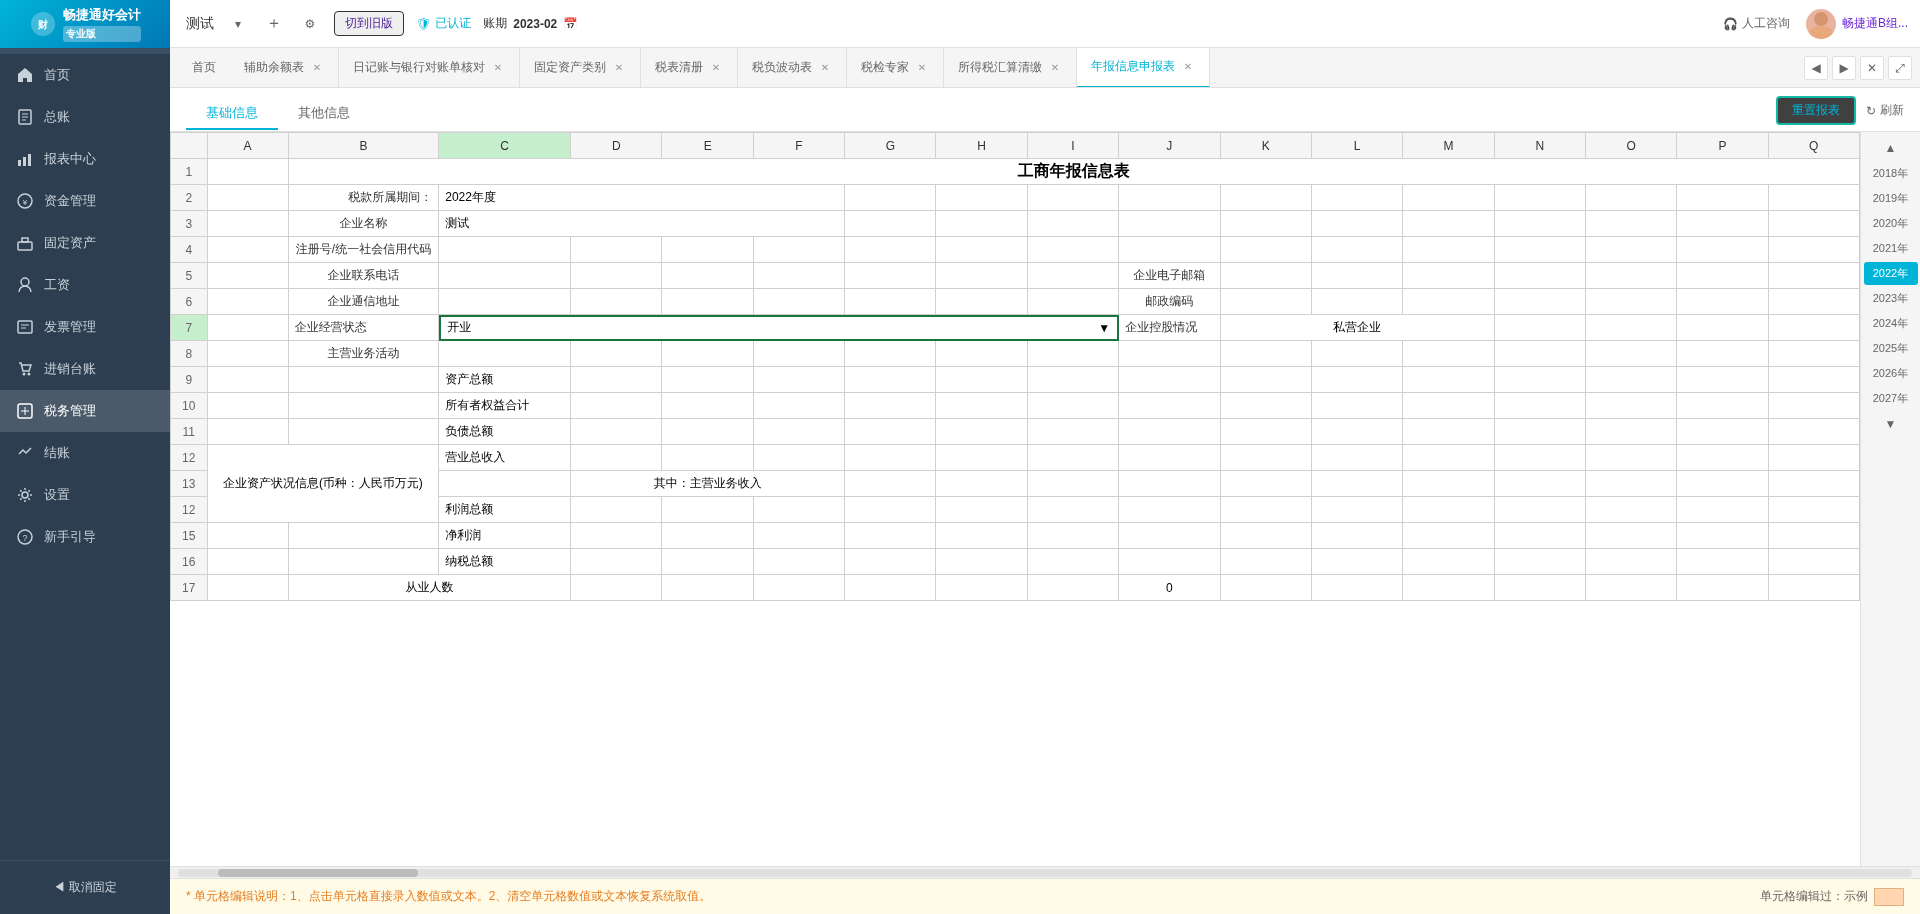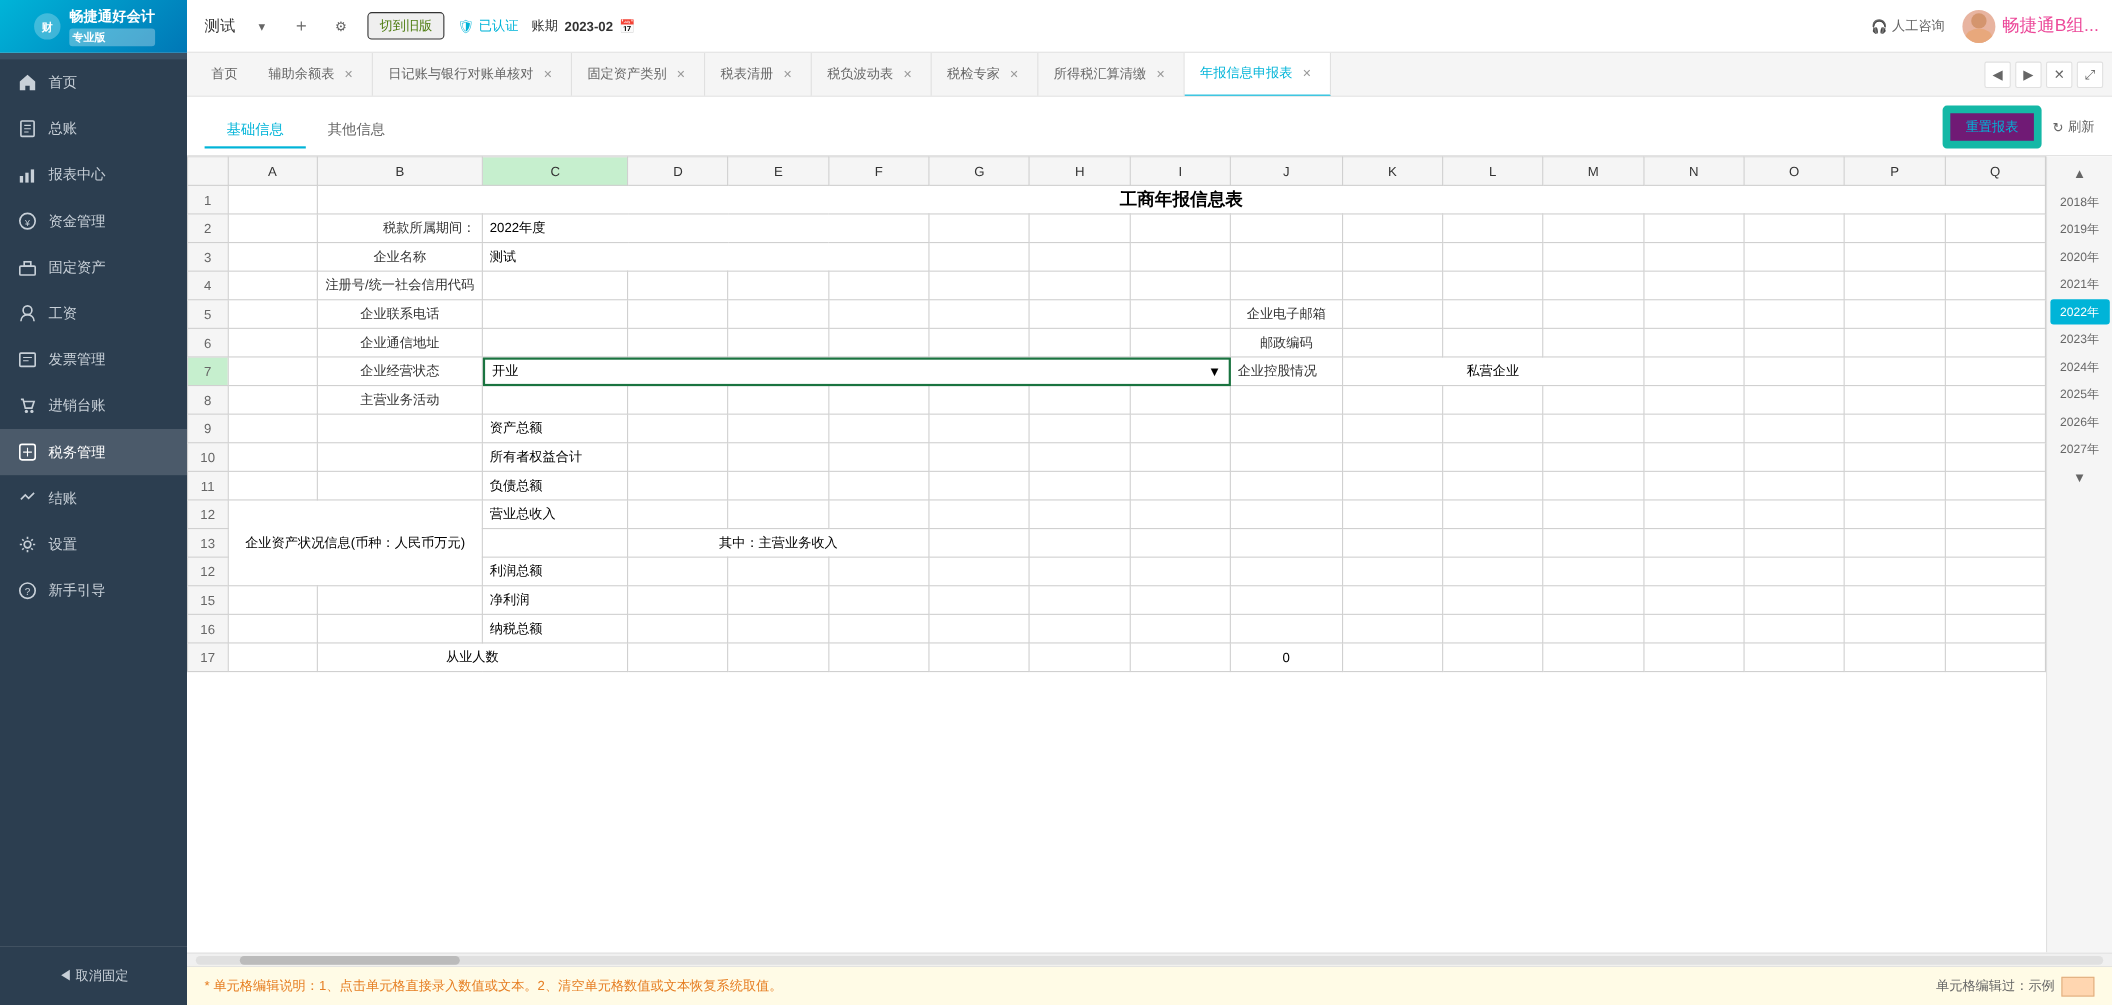--- a/index.html
+++ b/index.html
@@ -9,26 +9,26 @@
     .top-bar { height: 48px; background: #fff; display: flex; align-items: center; padding: 0 12px; border-bottom: 1px solid #e0e0e0; flex-shrink: 0; }
     .logo-area { width: 170px; background: linear-gradient(135deg, #00b4d8, #0077b6); height: 48px; display: flex; align-items: center; justify-content: center; color: #fff; font-size: 14px; font-weight: bold; flex-shrink: 0; margin-left: -12px; }
     .logo-icon { width: 28px; height: 28px; margin-right: 6px; }
     .logo-text-wrap { display: flex; flex-direction: column; }
     .logo-main { font-size: 13px; font-weight: bold; }
     .logo-sub { font-size: 10px; background: rgba(255,255,255,0.3); border-radius: 3px; padding: 1px 3px; margin-top: 2px; }
     .top-bar-content { display: flex; align-items: center; flex: 1; padding-left: 16px; gap: 12px; }
     .top-dropdown-btn { width: 24px; height: 24px; display: flex; align-items: center; justify-content: center; color: #666; cursor: pointer; }
     .top-add-btn { width: 24px; height: 24px; display: flex; align-items: center; justify-content: center; color: #666; cursor: pointer; font-size: 16px; }
     .top-gear-btn { width: 24px; height: 24px; display: flex; align-items: center; justify-content: center; color: #666; cursor: pointer; }
-    .top-old-version-btn { border: 1px solid #333; border-radius: 4px; padding: 3px 10px; font-size: 12px; color: #4d7c0f; cursor: pointer; }
+    .top-old-version-btn { border: 1px solid #333; border-radius: 4px; padding: 3px 10px; font-size: 12px; color: #4c1d95; cursor: pointer; }
     .top-certified { display: flex; align-items: center; gap: 4px; color: #00b4d8; font-size: 12px; }
     .top-period { display: flex; align-items: center; gap: 6px; color: #333; font-size: 12px; }
     .top-right { display: flex; align-items: center; gap: 16px; margin-left: auto; }
     .top-service { display: flex; align-items: center; gap: 4px; color: #666; font-size: 12px; cursor: pointer; }
-    .top-user { display: flex; align-items: center; gap: 6px; color: #ec4899; font-size: 16px; cursor: pointer; text-align: center; }
+    .top-user { display: flex; align-items: center; gap: 6px; color: #6d28d9; font-size: 12px; cursor: pointer; text-align: center; }
     .user-avatar { width: 30px; height: 30px; border-radius: 50%; background: #e8b4a0; display: flex; align-items: center; justify-content: center; font-size: 10px; overflow: hidden; }
 
     
     .main-layout { display: flex; flex: 1; overflow: hidden; }
 
     
     .sidebar { width: 170px; background: #2c3e50; color: #fff; display: flex; flex-direction: column; flex-shrink: 0; overflow-y: auto; }
     .sidebar-item { display: flex; align-items: center; gap: 10px; padding: 12px 16px; cursor: pointer; font-size: 13px; color: #c8d0d8; }
     .sidebar-item.active { background: rgba(255,255,255,0.15); color: #fff; }
     .sidebar-icon { width: 18px; height: 18px; flex-shrink: 0; }
@@ -46,21 +46,21 @@
     .tab-home { padding: 0 14px; font-size: 12px; color: #666; cursor: pointer; height: 40px; display: flex; align-items: center; }
 
     
     .content-area { flex: 1; display: flex; flex-direction: column; overflow: hidden; background: #fff; }
 
     
     .sub-tabs { display: flex; align-items: center; padding: 8px 16px 0; border-bottom: 1px solid #e0e0e0; gap: 0; }
     .sub-tab { padding: 6px 20px; cursor: pointer; font-size: 13px; color: #666; border-bottom: 2px solid transparent; }
     .sub-tab.active { color: #00b4d8; border-bottom: 2px solid #00b4d8; }
     .sub-tab-actions { margin-left: auto; display: flex; gap: 10px; padding-bottom: 6px; }
-    .reset-btn { border: 7px solid #14b8a6; color: #00b4d8; background: #701a75; padding: 4px 14px; border-radius: 4px; cursor: pointer; font-size: 12px; }
+    .reset-btn { border: 2px solid #14b8a6; color: #00b4d8; background: #404040; padding: 4px 14px; border-radius: 4px; cursor: pointer; font-size: 12px; }
     .refresh-btn { display: flex; align-items: center; gap: 4px; color: #666; cursor: pointer; font-size: 12px; background: none; border: none; }
 
     
     .spreadsheet-wrapper { flex: 1; display: flex; overflow: hidden; }
     .spreadsheet-main { flex: 1; overflow: auto; position: relative; }
     .spreadsheet-sidebar-right { width: 60px; background: #f5f5f5; border-left: 1px solid #e0e0e0; display: flex; flex-direction: column; align-items: center; padding: 4px 0; gap: 2px; overflow-y: auto; }
     .year-item { width: 54px; padding: 4px 2px; text-align: center; font-size: 11px; color: #666; cursor: pointer; }
     .year-item.active { background: #00b4d8; color: #fff; border-radius: 3px; }
     .year-nav-btn { width: 24px; height: 24px; display: flex; align-items: center; justify-content: center; cursor: pointer; color: #666; }
 
@@ -464,21 +464,21 @@
                 <td></td>
                 <td></td>
                 <td></td>
                 <td></td>
                 <td></td>
               </tr>
 
               <tr>
                 <td class="row-header active-row-header">7</td>
                 <td></td>
-                <td class="label" style="text-align:center;">企业经营状态</td>
+                <td class="label" style="text-align:left;">企业经营状态</td>
                 <td colspan="7" class="active-cell" style="padding:0;">
                   <div class="dropdown-cell" style="padding:2px 8px;">
                     <span>开业</span>
                     <span style="cursor:pointer;">▼</span>
                   </div>
                 </td>
                 <td class="label" style="text-align:left;">企业控股情况</td>
                 <td colspan="3" style="text-align:center;">私营企业</td>
                 <td></td>
                 <td></td>

